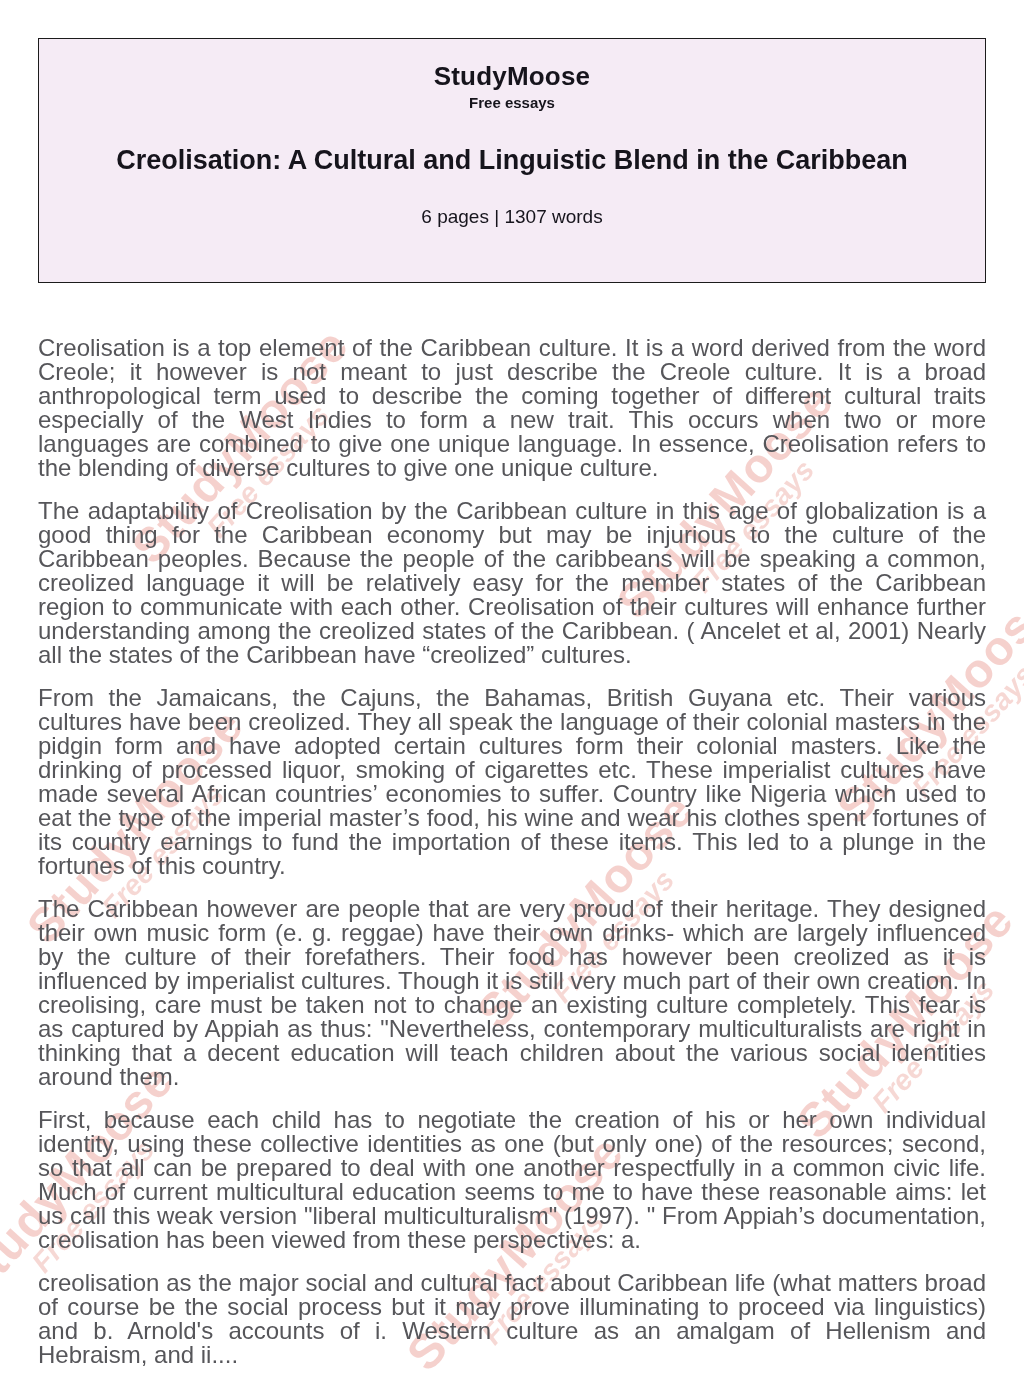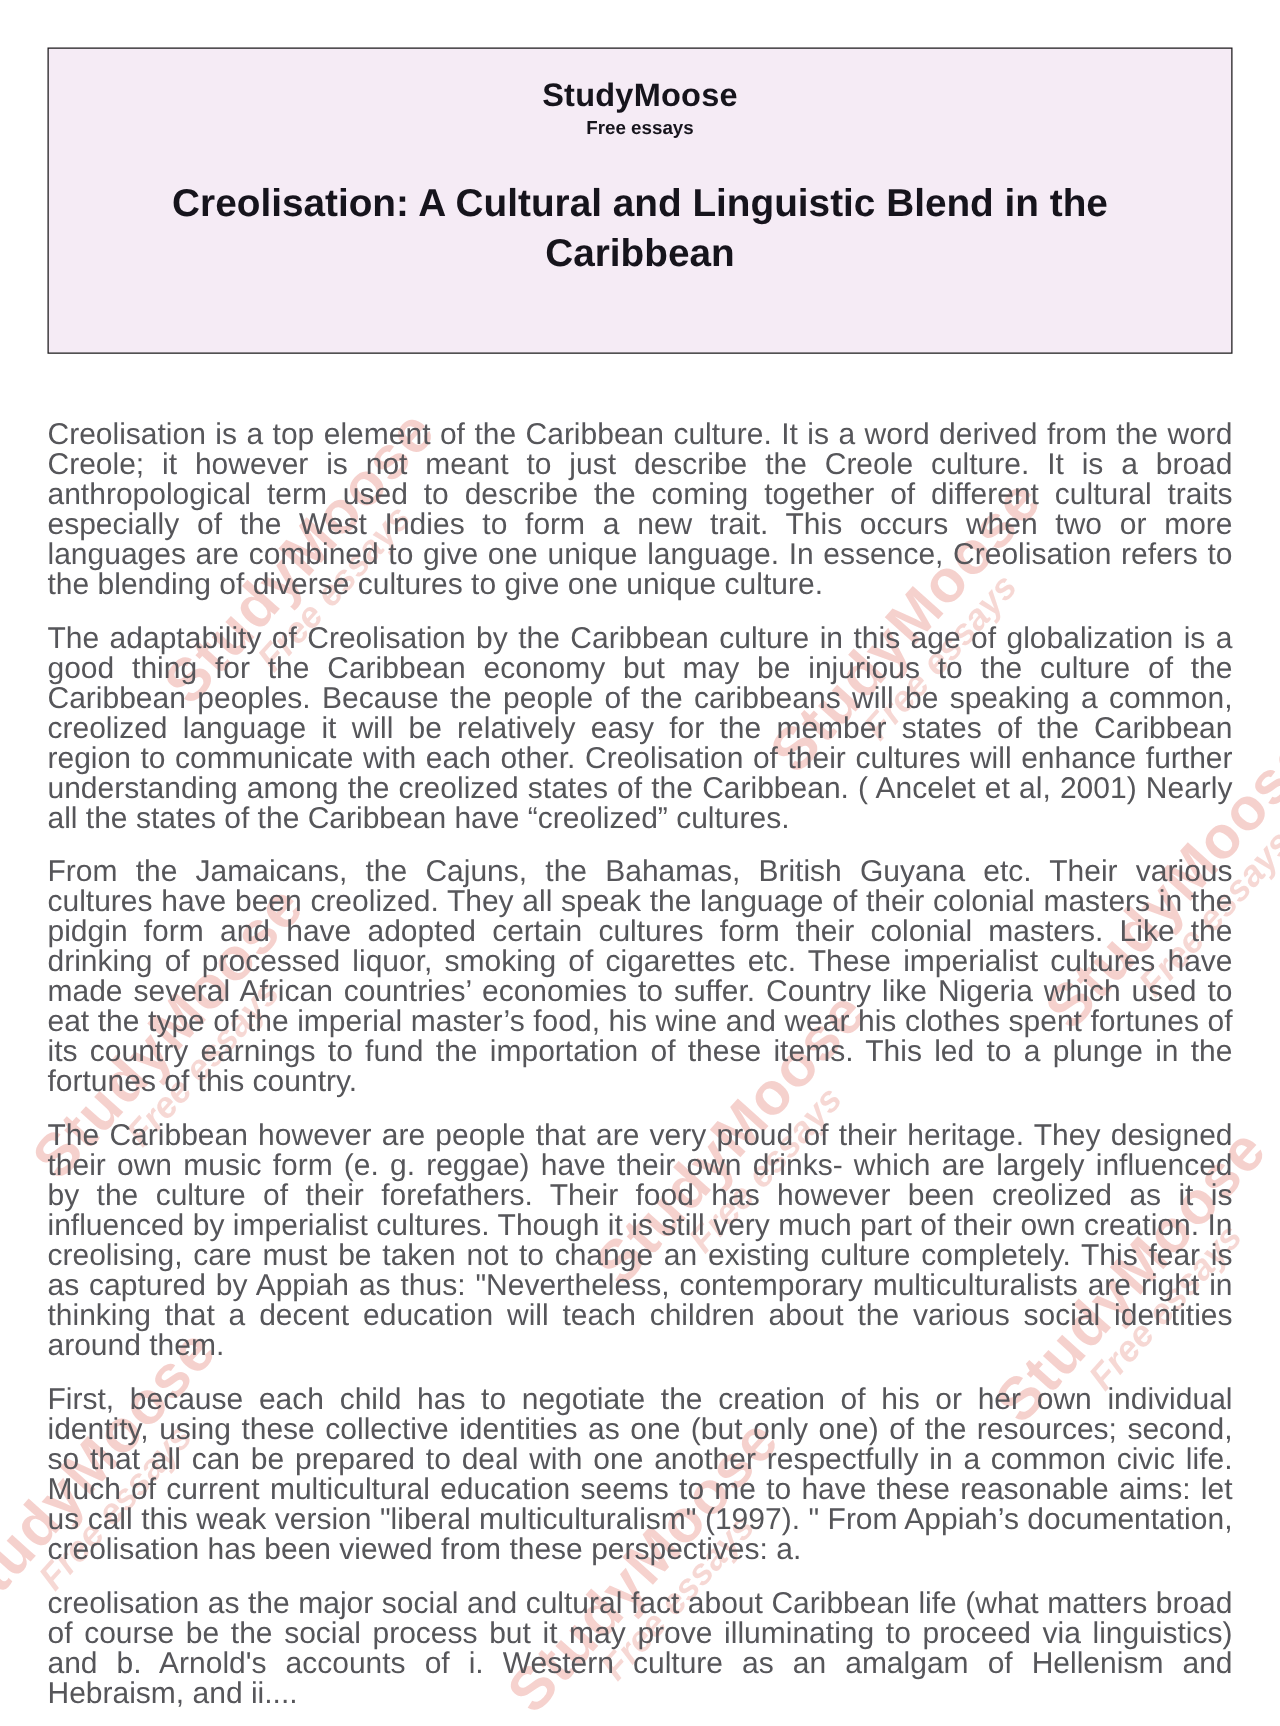--- a/index.html
+++ b/index.html
@@ -58,21 +58,21 @@
     color: var(--heading-text, #16141c);
     letter-spacing: 0.2px;
   }
   .tagline {
     font-size: 15px;
     font-weight: bold;
     color: var(--heading-text, #16141c);
     margin-top: 2px;
   }
   .title {
-    font-size: 31px;
+    font-size: 27px;
     line-height: 1.28;
     font-weight: bold;
     color: var(--heading-text, #16141c);
     max-width: 900px;
     margin: 32px auto 16px;
   }
   .meta {
     font-size: 19px;
     color: var(--heading-text, #16141c);
     margin-top: 28px;
@@ -144,20 +144,21 @@
   </div>
   <div class="wm" style="left:525px; top:1262px;">
     <span class="l1">StudyMoose</span>
     <span class="l2">Free essays</span>
   </div>
 
   <header class="header-box">
     <div class="logo">StudyMoose</div>
     <div class="tagline">Free essays</div>
     <h1 class="title">Creolisation: A Cultural and Linguistic Blend in the Caribbean</h1>
+    <div class="meta">6 pages | 1307 words</div>
   </header>
 
   <main class="content">
     <p>Creolisation is a top element of the Caribbean culture. It is a word derived from the word Creole; it however is not meant to just describe the Creole culture. It is a broad anthropological term used to describe the coming together of different cultural traits especially of the West Indies to form a new trait. This occurs when two or more languages are combined to give one unique language. In essence, Creolisation refers to the blending of diverse cultures to give one unique culture.</p>
     <p>The adaptability of Creolisation by the Caribbean culture in this age of globalization is a good thing for the Caribbean economy but may be injurious to the culture of the Caribbean peoples. Because the people of the caribbeans will be speaking a common, creolized language it will be relatively easy for the member states of the Caribbean region to communicate with each other. Creolisation of their cultures will enhance further understanding among the creolized states of the Caribbean. ( Ancelet et al, 2001) Nearly all the states of the Caribbean have “creolized” cultures.</p>
     <p>From the Jamaicans, the Cajuns, the Bahamas, British Guyana etc. Their various cultures have been creolized. They all speak the language of their colonial masters in the pidgin form and have adopted certain cultures form their colonial masters. Like the drinking of processed liquor, smoking of cigarettes etc. These imperialist cultures have made several African countries’ economies to suffer. Country like Nigeria which used to eat the type of the imperial master’s food, his wine and wear his clothes spent fortunes of its country earnings to fund the importation of these items. This led to a plunge in the fortunes of this country.</p>
     <p>The Caribbean however are people that are very proud of their heritage. They designed their own music form (e. g. reggae) have their own drinks- which are largely influenced by the culture of their forefathers. Their food has however been creolized as it is influenced by imperialist cultures. Though it is still very much part of their own creation. In creolising, care must be taken not to change an existing culture completely. This fear is as captured by Appiah as thus: "Nevertheless, contemporary multiculturalists are right in thinking that a decent education will teach children about the various social identities around them.</p>
     <p>First, because each child has to negotiate the creation of his or her own individual identity, using these collective identities as one (but only one) of the resources; second, so that all can be prepared to deal with one another respectfully in a common civic life. Much of current multicultural education seems to me to have these reasonable aims: let us call this weak version "liberal multiculturalism" (1997). " From Appiah’s documentation, creolisation has been viewed from these perspectives: a.</p>
     <p>creolisation as the major social and cultural fact about Caribbean life (what matters broad of course be the social process but it may prove illuminating to proceed via linguistics) and b. Arnold's accounts of i. Western culture as an amalgam of Hellenism and Hebraism, and ii....</p>
 

